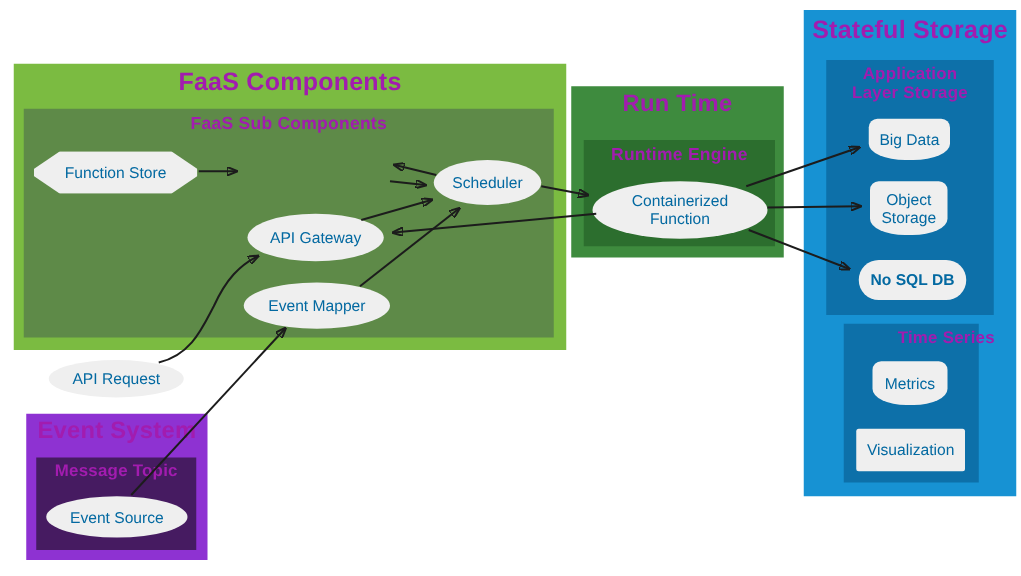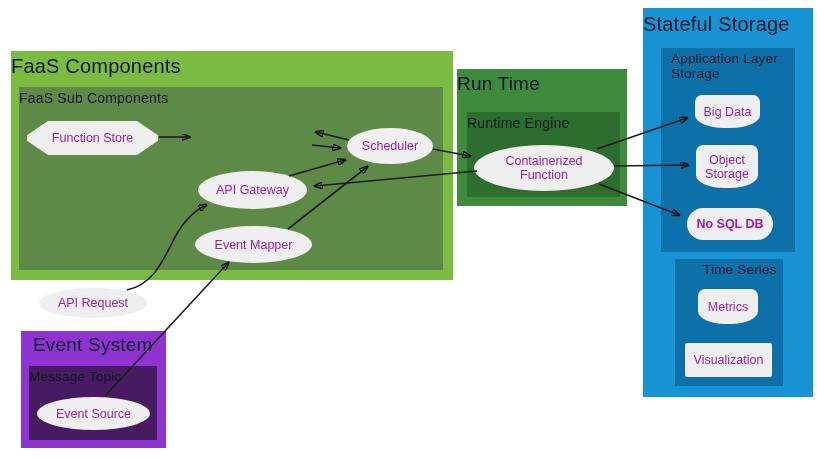--- a/index.html
+++ b/index.html
@@ -2,25 +2,25 @@
 <html><head>
 <meta charset="utf-8">
 <style>
   html,body{margin:0;padding:0;background:#ffffff;}
   .canvas{
     position:relative;width:817px;height:461px;background:#ffffff;
     font-family:"Liberation Sans",sans-serif;overflow:hidden;
   }
   .grp{position:absolute;}
   .grp-title{
-    position:absolute;text-align:left;color:#0f172a;font-weight:400;
+    position:absolute;text-align:center;color:#a21caf;font-weight:700;
     line-height:1.1;letter-spacing:.2px;
   }
   .node{
-    position:absolute;background:#efefef;color:#a21caf;
+    position:absolute;background:#efefef;color:#0369a1;
     display:flex;align-items:center;justify-content:center;text-align:center;
     font-size:12.5px;line-height:1.12;
   }
   .ellipse{border-radius:50%;}
   .octagon{clip-path:polygon(16% 0,84% 0,100% 42%,100% 58%,84% 100%,16% 100%,0 58%,0 42%);}
   .card{clip-path:polygon(0 0,89% 0,100% 33%,100% 100%,0 100%);}
   .cyl{border-radius:7px 7px 45% 45% / 7px 7px 13px 13px;}
   .rrect{border-radius:16px;font-weight:bold;}
   .rect{border-radius:2px;}
   #edges{position:absolute;left:0;top:0;pointer-events:none;}
@@ -41,21 +41,21 @@
   <div class="grp" style="left:21px;top:331px;width:145px;height:117px;background:#8e32d2;"></div>
   <div class="grp" style="left:29px;top:366px;width:128px;height:74px;background:#461b61;"></div>
 
   <div class="grp-title" style="left:11px;top:55px;width:442px;font-size:20px;">FaaS Components</div>
   <div class="grp-title" style="left:19px;top:91px;width:424px;font-size:14px;">FaaS Sub Components</div>
   <div class="grp-title" style="left:457px;top:74px;width:170px;font-size:19px;">Run Time</div>
   <div class="grp-title" style="left:467px;top:116px;width:153px;font-size:14px;">Runtime Engine</div>
   <div class="grp-title" style="left:643px;top:13px;width:170px;font-size:20px;">Stateful Storage</div>
   <div class="grp-title" style="left:661px;top:52px;width:134px;font-size:13.5px;padding:0 10px;box-sizing:border-box;">Application Layer Storage</div>
   <div class="grp-title" style="left:675px;top:263px;width:108px;font-size:13.5px;padding-left:28px;">Time Series</div>
-  <div class="grp-title" style="left:21px;top:335px;width:145px;font-size:19px;padding-left:12px;">Event System</div>
+  <div class="grp-title" style="left:21px;top:335px;width:145px;font-size:19px;">Event System</div>
   <div class="grp-title" style="left:29px;top:370px;width:128px;font-size:13.5px;">Message Topic</div>
 
   <div class="node octagon" style="left:27px;top:121px;width:131px;height:34px;">Function Store</div>
   <div class="node ellipse" style="left:347px;top:128px;width:86px;height:36px;text-align:center;">Scheduler</div>
   <div class="node ellipse" style="left:198px;top:171px;width:109px;height:38px;">API Gateway</div>
   <div class="node ellipse" style="left:195px;top:226px;width:117px;height:37px;text-align:center;">Event Mapper</div>
   <div class="node ellipse" style="left:474px;top:145px;width:140px;height:46px;padding:0 18px;box-sizing:border-box;">Containerized Function</div>
   <div class="node cyl" style="left:695px;top:95px;width:65px;height:33px;">Big Data</div>
   <div class="node cyl" style="left:696px;top:145px;width:62px;height:43px;">Object Storage</div>
   <div class="node rrect" style="left:687px;top:208px;width:86px;height:32px;">No SQL DB</div>

